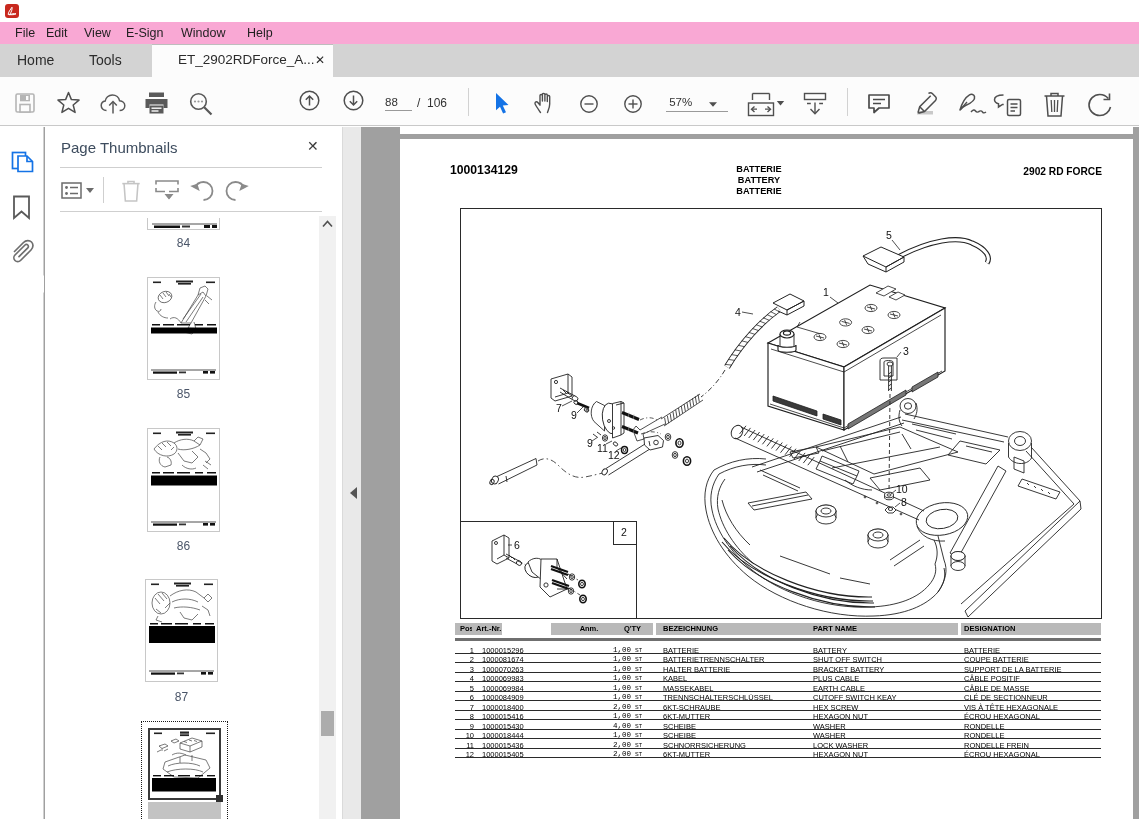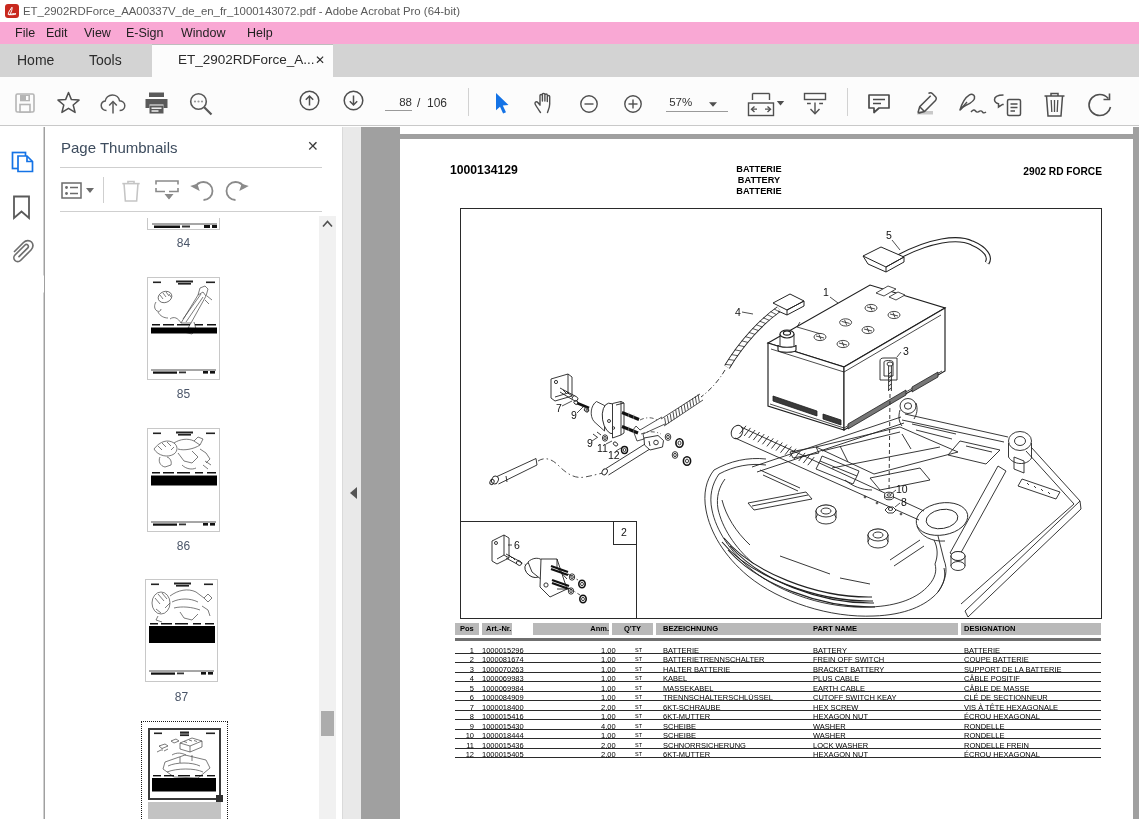--- a/index.html
+++ b/index.html
@@ -24,35 +24,34 @@
   #page87 { position:absolute; left:39px; top:-1px; width:733px; height:8px; background:#fff; }
   #page88 { position:absolute; left:39px; top:12px; width:733px; height:680px; background:#fff; }
   .pgtxt { position:absolute; color:#000; }
   #thead { position:absolute; left:55px; top:484px; width:646px; height:12px; }
   .hbox { position:absolute; top:0; height:12px; background:#b9b9b9; font-size:7.5px; font-weight:bold; color:#000; line-height:12px; }
   #trows { position:absolute; left:55px; top:499px; width:646px; }
   .trow { position:relative; width:646px; height:9.5px; border-bottom:1px solid #2a2a2a; font-size:7.5px; }
   .trow span { position:absolute; top:1.5px; white-space:nowrap; }
   .c1 { left:0; width:19px; text-align:right; }
   .c2 { left:27px; }
-  .c3 { left:146px; width:30px; text-align:left; }
+  .c3 { left:146px; width:30px; text-align:right;font-family:Liberation Mono, monospace; }
   .c4 { left:180px; font-size:5.5px; top:2.5px !important; }
   .c5 { left:208px; }
   .c6 { left:358px; }
   .c7 { left:509px; }
   .thumblabel { position:absolute; width:100%; text-align:center; font-size:12px; color:#4a5568; }
 </style>
 </head>
 <body>
 <div id="titlebar">
   <svg class="abs" style="left:5px;top:4px" width="14" height="14" viewBox="0 0 14 14">
       <rect x="0" y="0" width="14" height="14" rx="3" fill="#c8281e"></rect>
       <path d="M3.2 10.5 C3 8.5 5.5 5.5 7 3.2 C7.6 4.8 6.2 8.6 4.5 10.8 C6.5 9.8 9.5 9.3 11 9.8 C10 10.8 6.5 10.9 3.2 10.5 Z" fill="none" stroke="#fff" stroke-width="1"></path>
     </svg>
-  <div id="titletext">ET_2902RDForce_AA00337V_de_en_fr_1000143072.pdf - Adobe Acrobat Pro (64-bit)</div>
 </div>
 <div id="menubar">
   <div class="menu" style="left:15px">File</div>
   <div class="menu" style="left:46px">Edit</div>
   <div class="menu" style="left:84px">View</div>
   <div class="menu" style="left:126px">E-Sign</div>
   <div class="menu" style="left:181px">Window</div>
   <div class="menu" style="left:247px">Help</div>
 </div>
 <div id="tabbar">
@@ -98,21 +97,21 @@
       <circle cx="14" cy="9.5" r="1.1" fill="#9a9a9a"></circle>
     </svg>
   <svg class="tbi" style="left:299px;top:13.0px" width="21" height="21" viewBox="0 0 21 21">
       <circle cx="10.5" cy="10.5" r="9.3" fill="none" stroke="#4f4f4f" stroke-width="1.5"></circle>
       <path d="M10.5 15.5 L10.5 6.5 M6.8 9.8 L10.5 6 L14.2 9.8" fill="none" stroke="#4f4f4f" stroke-width="1.5"></path>
     </svg>
   <svg class="tbi" style="left:343px;top:13.0px" width="21" height="21" viewBox="0 0 21 21">
       <circle cx="10.5" cy="10.5" r="9.3" fill="none" stroke="#4f4f4f" stroke-width="1.5"></circle>
       <path d="M10.5 5.5 L10.5 14.5 M6.8 11.2 L10.5 15 L14.2 11.2" fill="none" stroke="#4f4f4f" stroke-width="1.5"></path>
     </svg>
-  <div class="abs" style="left:385px;top:19.0px;width:27px;text-align:right;font-size:11.5px;color:#333;border-bottom:1px solid #9a9a9a;padding-bottom:2px">88</div>
+  <div class="abs" style="left:385px;top:19.0px;width:27px;text-align:left;font-size:11.5px;color:#333;border-bottom:1px solid #9a9a9a;padding-bottom:2px">88</div>
   <div class="abs" style="left:417px;top:19.0px;font-size:12px;color:#333">/&nbsp;&nbsp;106</div>
   <div class="abs" style="left:468px;top:11.0px;width:1px;height:28px;background:#d2d2d2"></div>
   <svg class="tbi" style="left:494px;top:15.0px" width="18" height="22" viewBox="0 0 18 22">
       <path d="M2 1 L14.5 13 L8.8 13.6 L12 20.2 L9.1 21.4 L6 14.8 L2 18.2 Z" fill="#1473e6"></path>
     </svg>
   <svg class="tbi" style="left:533px;top:14.0px" width="24" height="24" viewBox="0 0 24 24">
       <path d="M7.5 21.5 C5.5 18.5 3.2 15.2 2.2 13.2 C1.4 11.7 2.8 10.4 4.2 11 C5.2 11.5 6.2 13 7 14.2 L7 4.6 C7 3.2 9.4 3.2 9.4 4.6 L9.4 10 L9.4 3.4 C9.4 2 11.9 2 11.9 3.4 L11.9 10 L11.9 4 C11.9 2.6 14.3 2.6 14.3 4 L14.3 10.5 L14.3 5.6 C14.3 4.2 16.7 4.2 16.7 5.6 L16.7 13 C16.7 16.5 15.5 18.8 14.5 21.5" fill="none" stroke="#4f4f4f" stroke-width="1.4" stroke-linejoin="round" stroke-linecap="round"></path>
     </svg>
   <svg class="tbi" style="left:580px;top:18.0px" width="18" height="18" viewBox="0 0 18 18">
       <circle cx="9" cy="9" r="8.2" fill="none" stroke="#4f4f4f" stroke-width="1.4"></circle>
@@ -634,22 +633,22 @@
         <path d="M592 441 L598 437"></path>
         <path d="M606 444 L612 441"></path>
         <path d="M616 451 L621 448"></path>
         <path d="M896 490 L891 494"></path>
         <path d="M900 503 L895 507"></path>
         <path d="M508 545 L512 545"></path>
       </g>
     </svg>
     <div id="thead">
       <div class="hbox" style="left:0;width:24px;padding-left:5px">Pos</div>
-      <div class="hbox" style="left:27px;width:30px;padding-left:4px">Art.-Nr.</div>
-      <div class="hbox" style="left:78px;width:76px;text-align:right">Anm.</div>
+      <div class="hbox" style="left:17px;width:30px;padding-left:4px">Art.-Nr.</div>
+      <div class="hbox" style="left:96px;width:76px;text-align:center">Anm.</div>
       <div class="hbox" style="left:157px;width:41px;text-align:center">Q'TY</div>
       <div class="hbox" style="left:201px;width:160px;padding-left:7px">BEZEICHNUNG</div>
       <div class="hbox" style="left:354px;width:149px;padding-left:4px">PART NAME</div>
       <div class="hbox" style="left:506px;width:140px;padding-left:3px">DESIGNATION</div>
     </div>
     <div style="position:absolute;left:55px;top:499px;width:646px;height:3px;background:#6f6f6f"></div>
     <div id="trows" style="top:505px">
       <div class="trow">
           <span class="c1">1</span>
           <span class="c2">1000015296</span>
@@ -658,21 +657,21 @@
           <span class="c5">BATTERIE</span>
           <span class="c6">BATTERY</span>
           <span class="c7">BATTERIE</span>
         </div>
       <div class="trow">
           <span class="c1">2</span>
           <span class="c2">1000081674</span>
           <span class="c3">1,00</span>
           <span class="c4">ST</span>
           <span class="c5">BATTERIETRENNSCHALTER</span>
-          <span class="c6">FREIN OFF SWITCH</span>
+          <span class="c6">SHUT OFF SWITCH</span>
           <span class="c7">COUPE BATTERIE</span>
         </div>
       <div class="trow">
           <span class="c1">3</span>
           <span class="c2">1000070263</span>
           <span class="c3">1,00</span>
           <span class="c4">ST</span>
           <span class="c5">HALTER BATTERIE</span>
           <span class="c6">BRACKET BATTERY</span>
           <span class="c7">SUPPORT DE LA BATTERIE</span>

